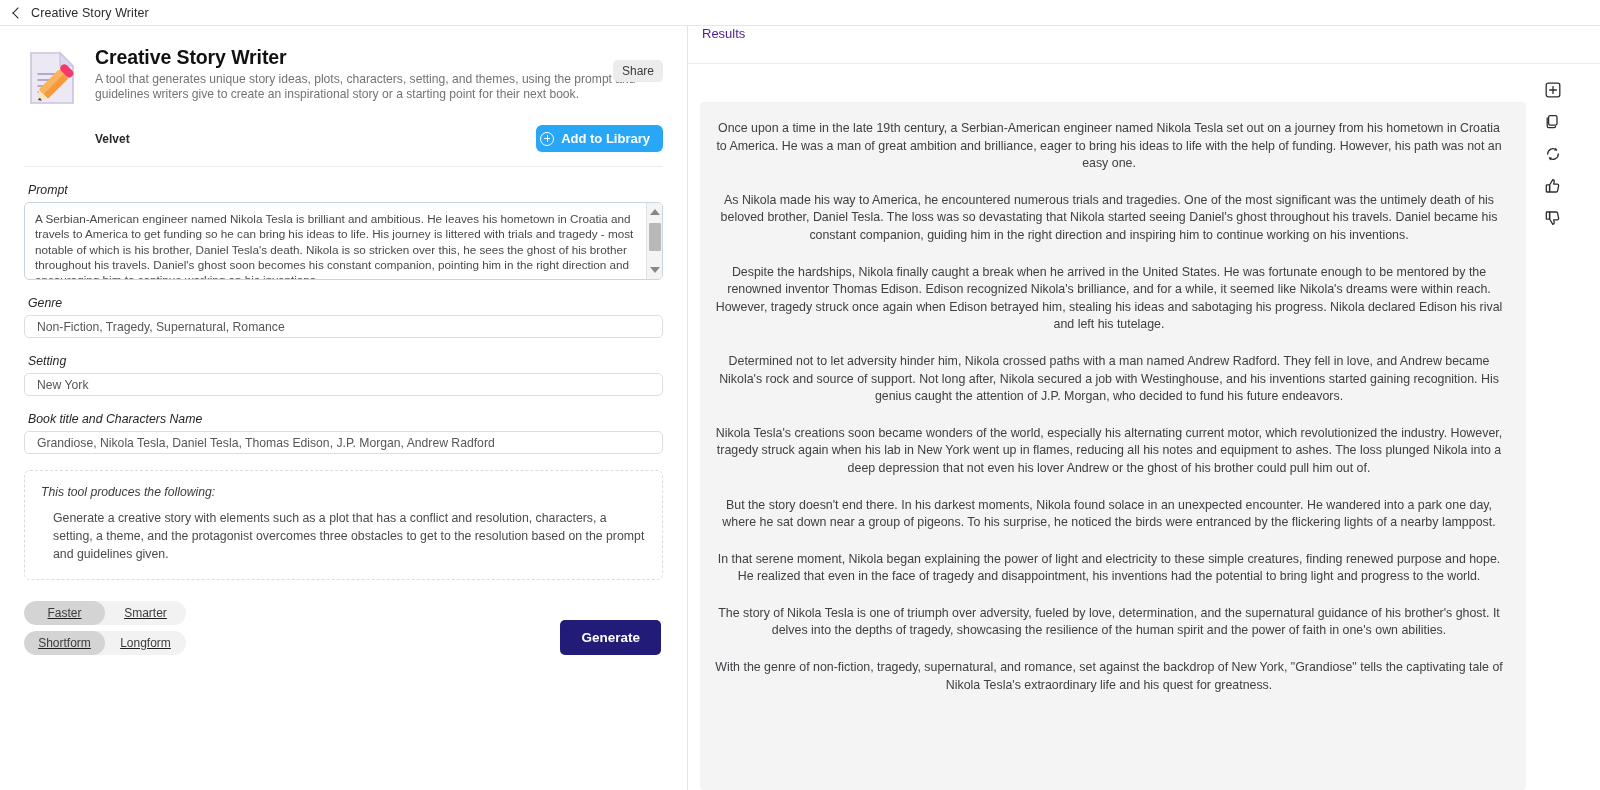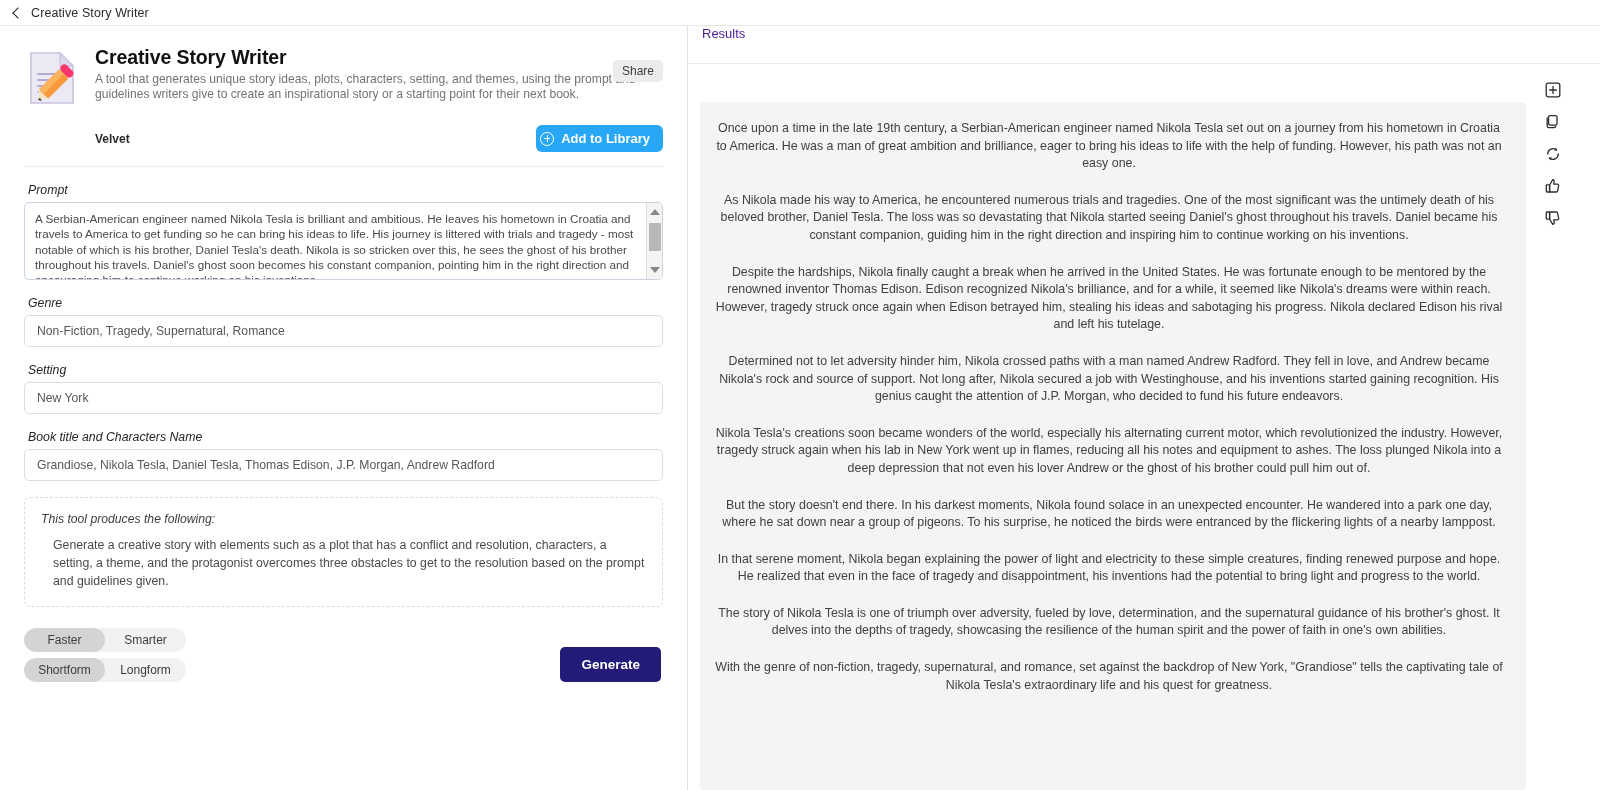--- a/index.html
+++ b/index.html
@@ -197,21 +197,21 @@
     width: 12px; height: 28px;
     background: #b8b8b8;
     border-radius: 1px;
     cursor: grab;
   }
 
   .text-input {
     width: 100%;
     border: 1px solid #dadee3;
     border-radius: 5px;
-    height: 32px;
+    height: 23px;
     padding: 0 12px;
     font-size: 12.2px;
     color: #57575b;
     font-family: inherit;
     background: #fff;
     outline: none;
   }
 
   #produces-box {
     margin-top: 16px;
@@ -239,20 +239,21 @@
     justify-content: space-between;
     margin-top: 21px;
   }
   #toggle-stack { display: flex; flex-direction: column; gap: 6px; }
   .segmented {
     display: flex;
     background: #f2f2f2;
     border-radius: 14px;
     overflow: hidden;
     width: 162px;
+    text-decoration: underline;
   }
   .seg-opt {
     flex: 1;
     text-align: center;
     font-size: 12px;
     color: #3c3c3c;
     padding: 5px 0;
     cursor: pointer;
     border-radius: 14px;
     user-select: none;

